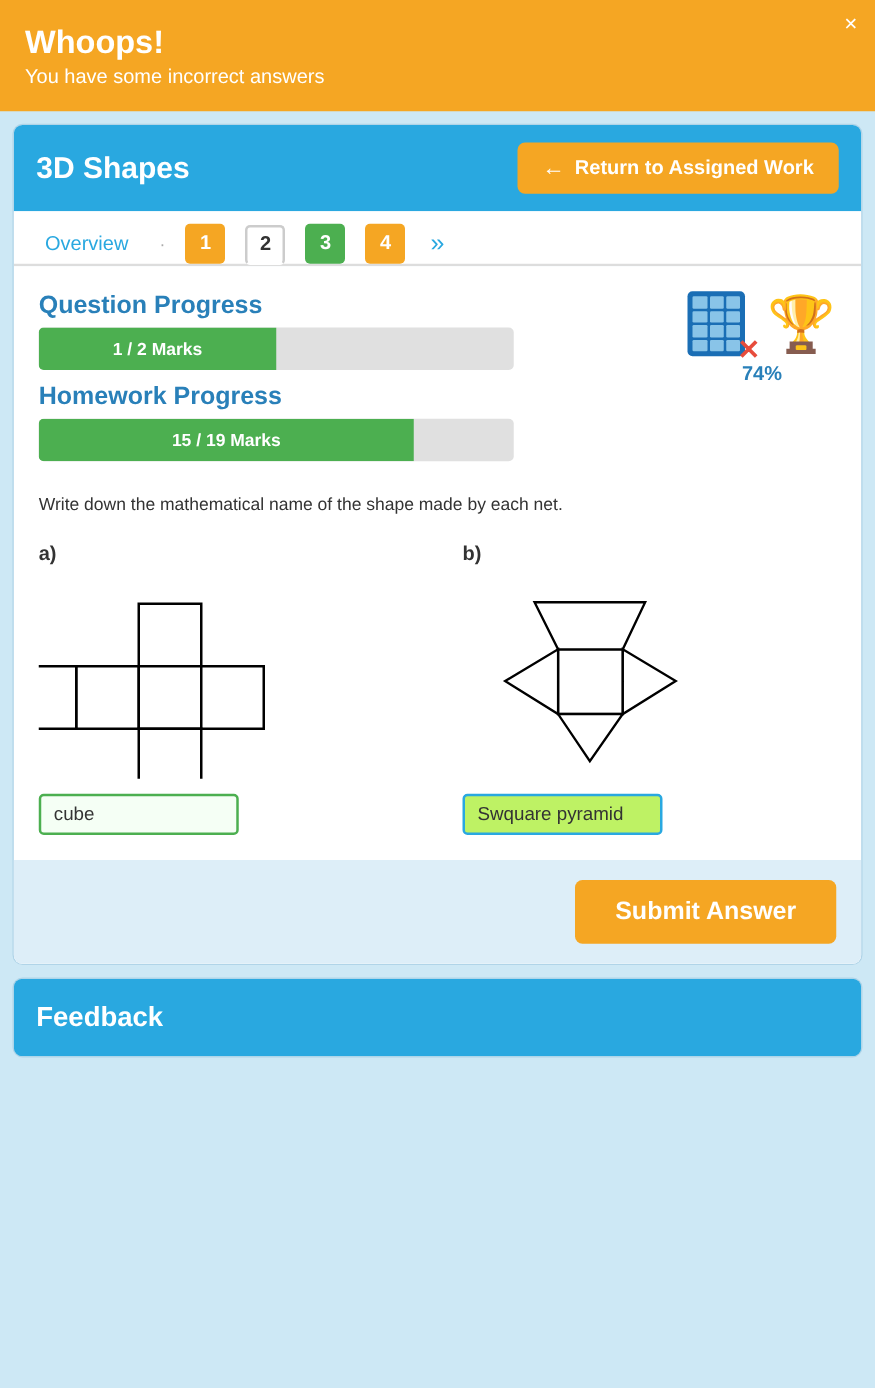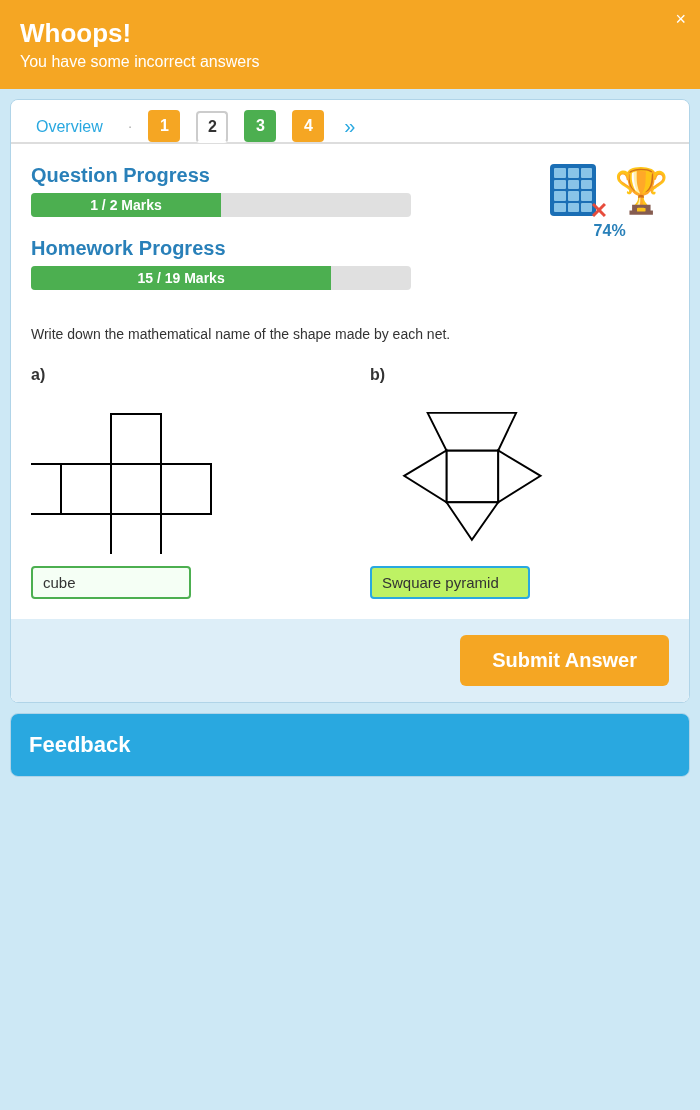--- a/index.html
+++ b/index.html
@@ -145,24 +145,24 @@
     }
     .progress-title {
       color: #2980b9;
       font-size: 20px;
       font-weight: bold;
       margin-bottom: 6px;
     }
     .progress-bar-wrap {
       background: #e0e0e0;
       border-radius: 4px;
-      height: 24px;
+      height: 34px;
       width: 380px;
       overflow: hidden;
-      margin-bottom: 20px;
+      margin-bottom: 10px;
     }
     .progress-bar-fill {
       background: #4caf50;
       height: 100%;
       display: flex;
       align-items: center;
       justify-content: center;
       color: white;
       font-size: 14px;
       font-weight: bold;
@@ -310,20 +310,27 @@
 <body>
 
 <div class="alert-banner">
   <button class="alert-close">×</button>
   <h2>Whoops!</h2>
   <p>You have some incorrect answers</p>
 </div>
 
 <div class="main-card">
 
+  <div class="card-header">
+    <span class="card-title">3D Shapes</span>
+    <button class="return-btn">
+      <span class="arrow">←</span>
+      <span>Return to Assigned Work</span>
+    </button>
+  </div>
 
   <div class="tabs-row">
     <span class="tab-overview">Overview</span>
     <span class="tab-dot">·</span>
     <div class="tab-num yellow">1</div>
     <div class="tab-num active">2</div>
     <div class="tab-num green">3</div>
     <div class="tab-num yellow">4</div>
     <span class="tab-more">»</span>
   </div>

